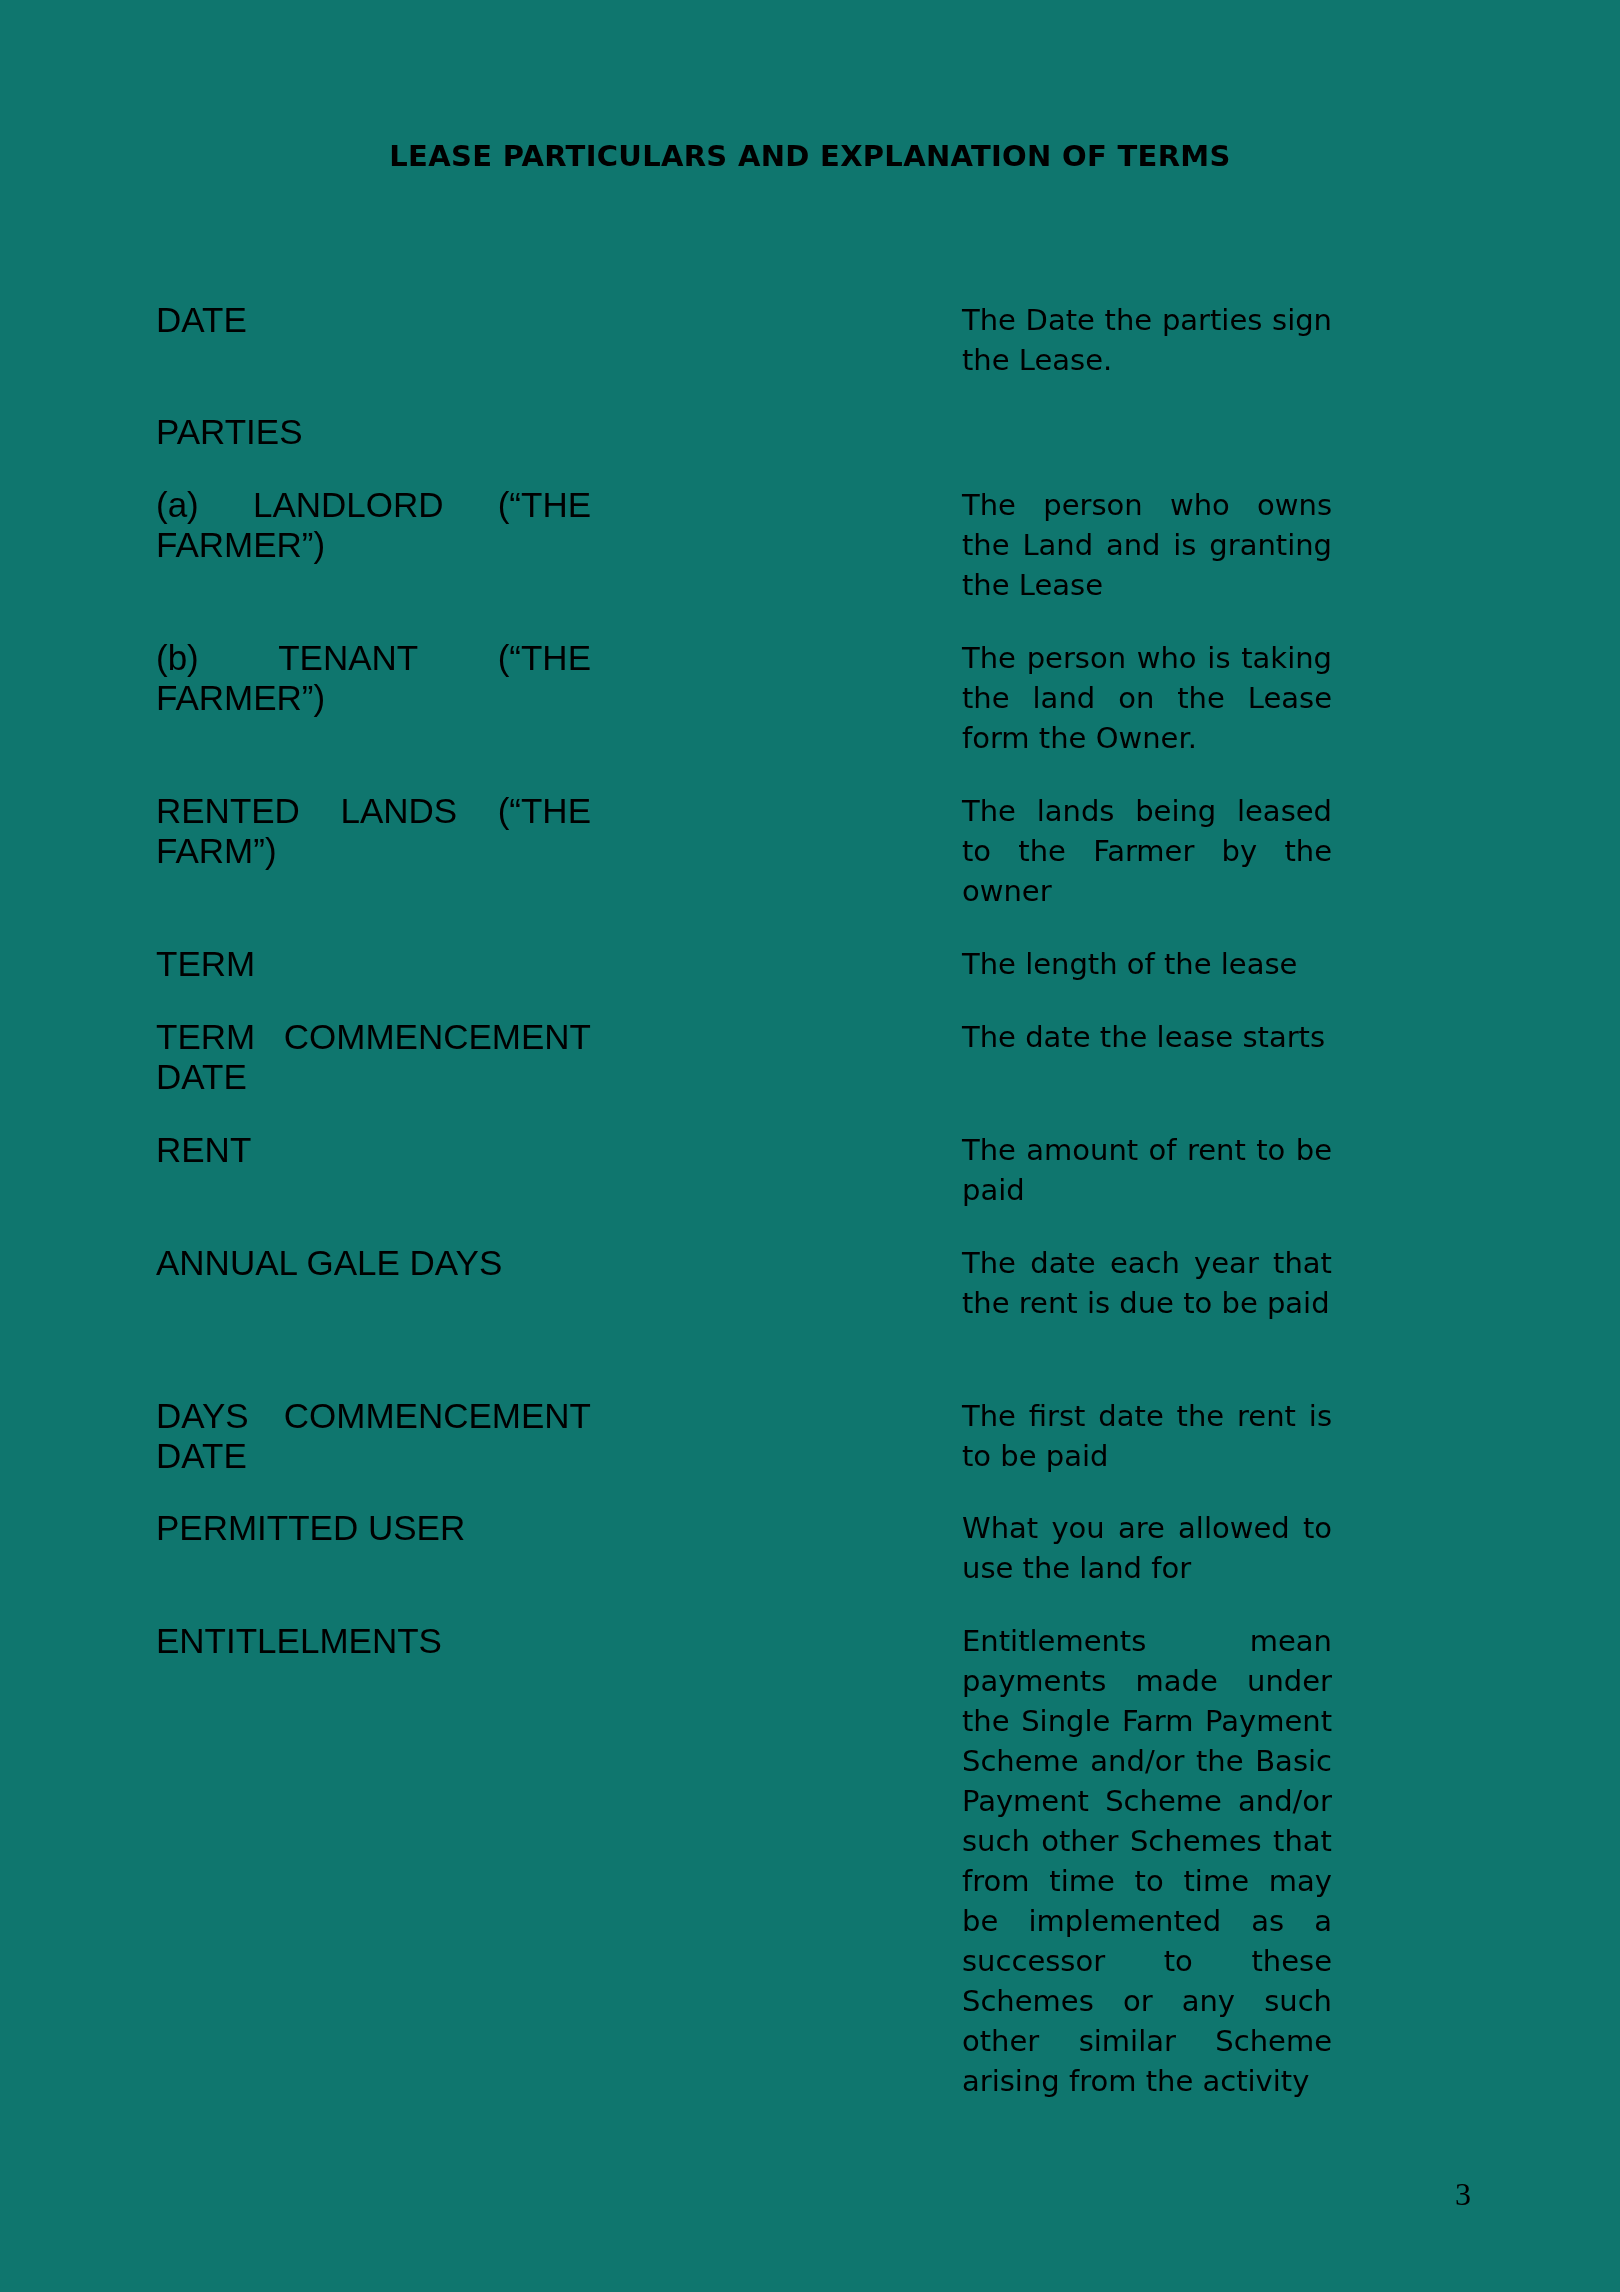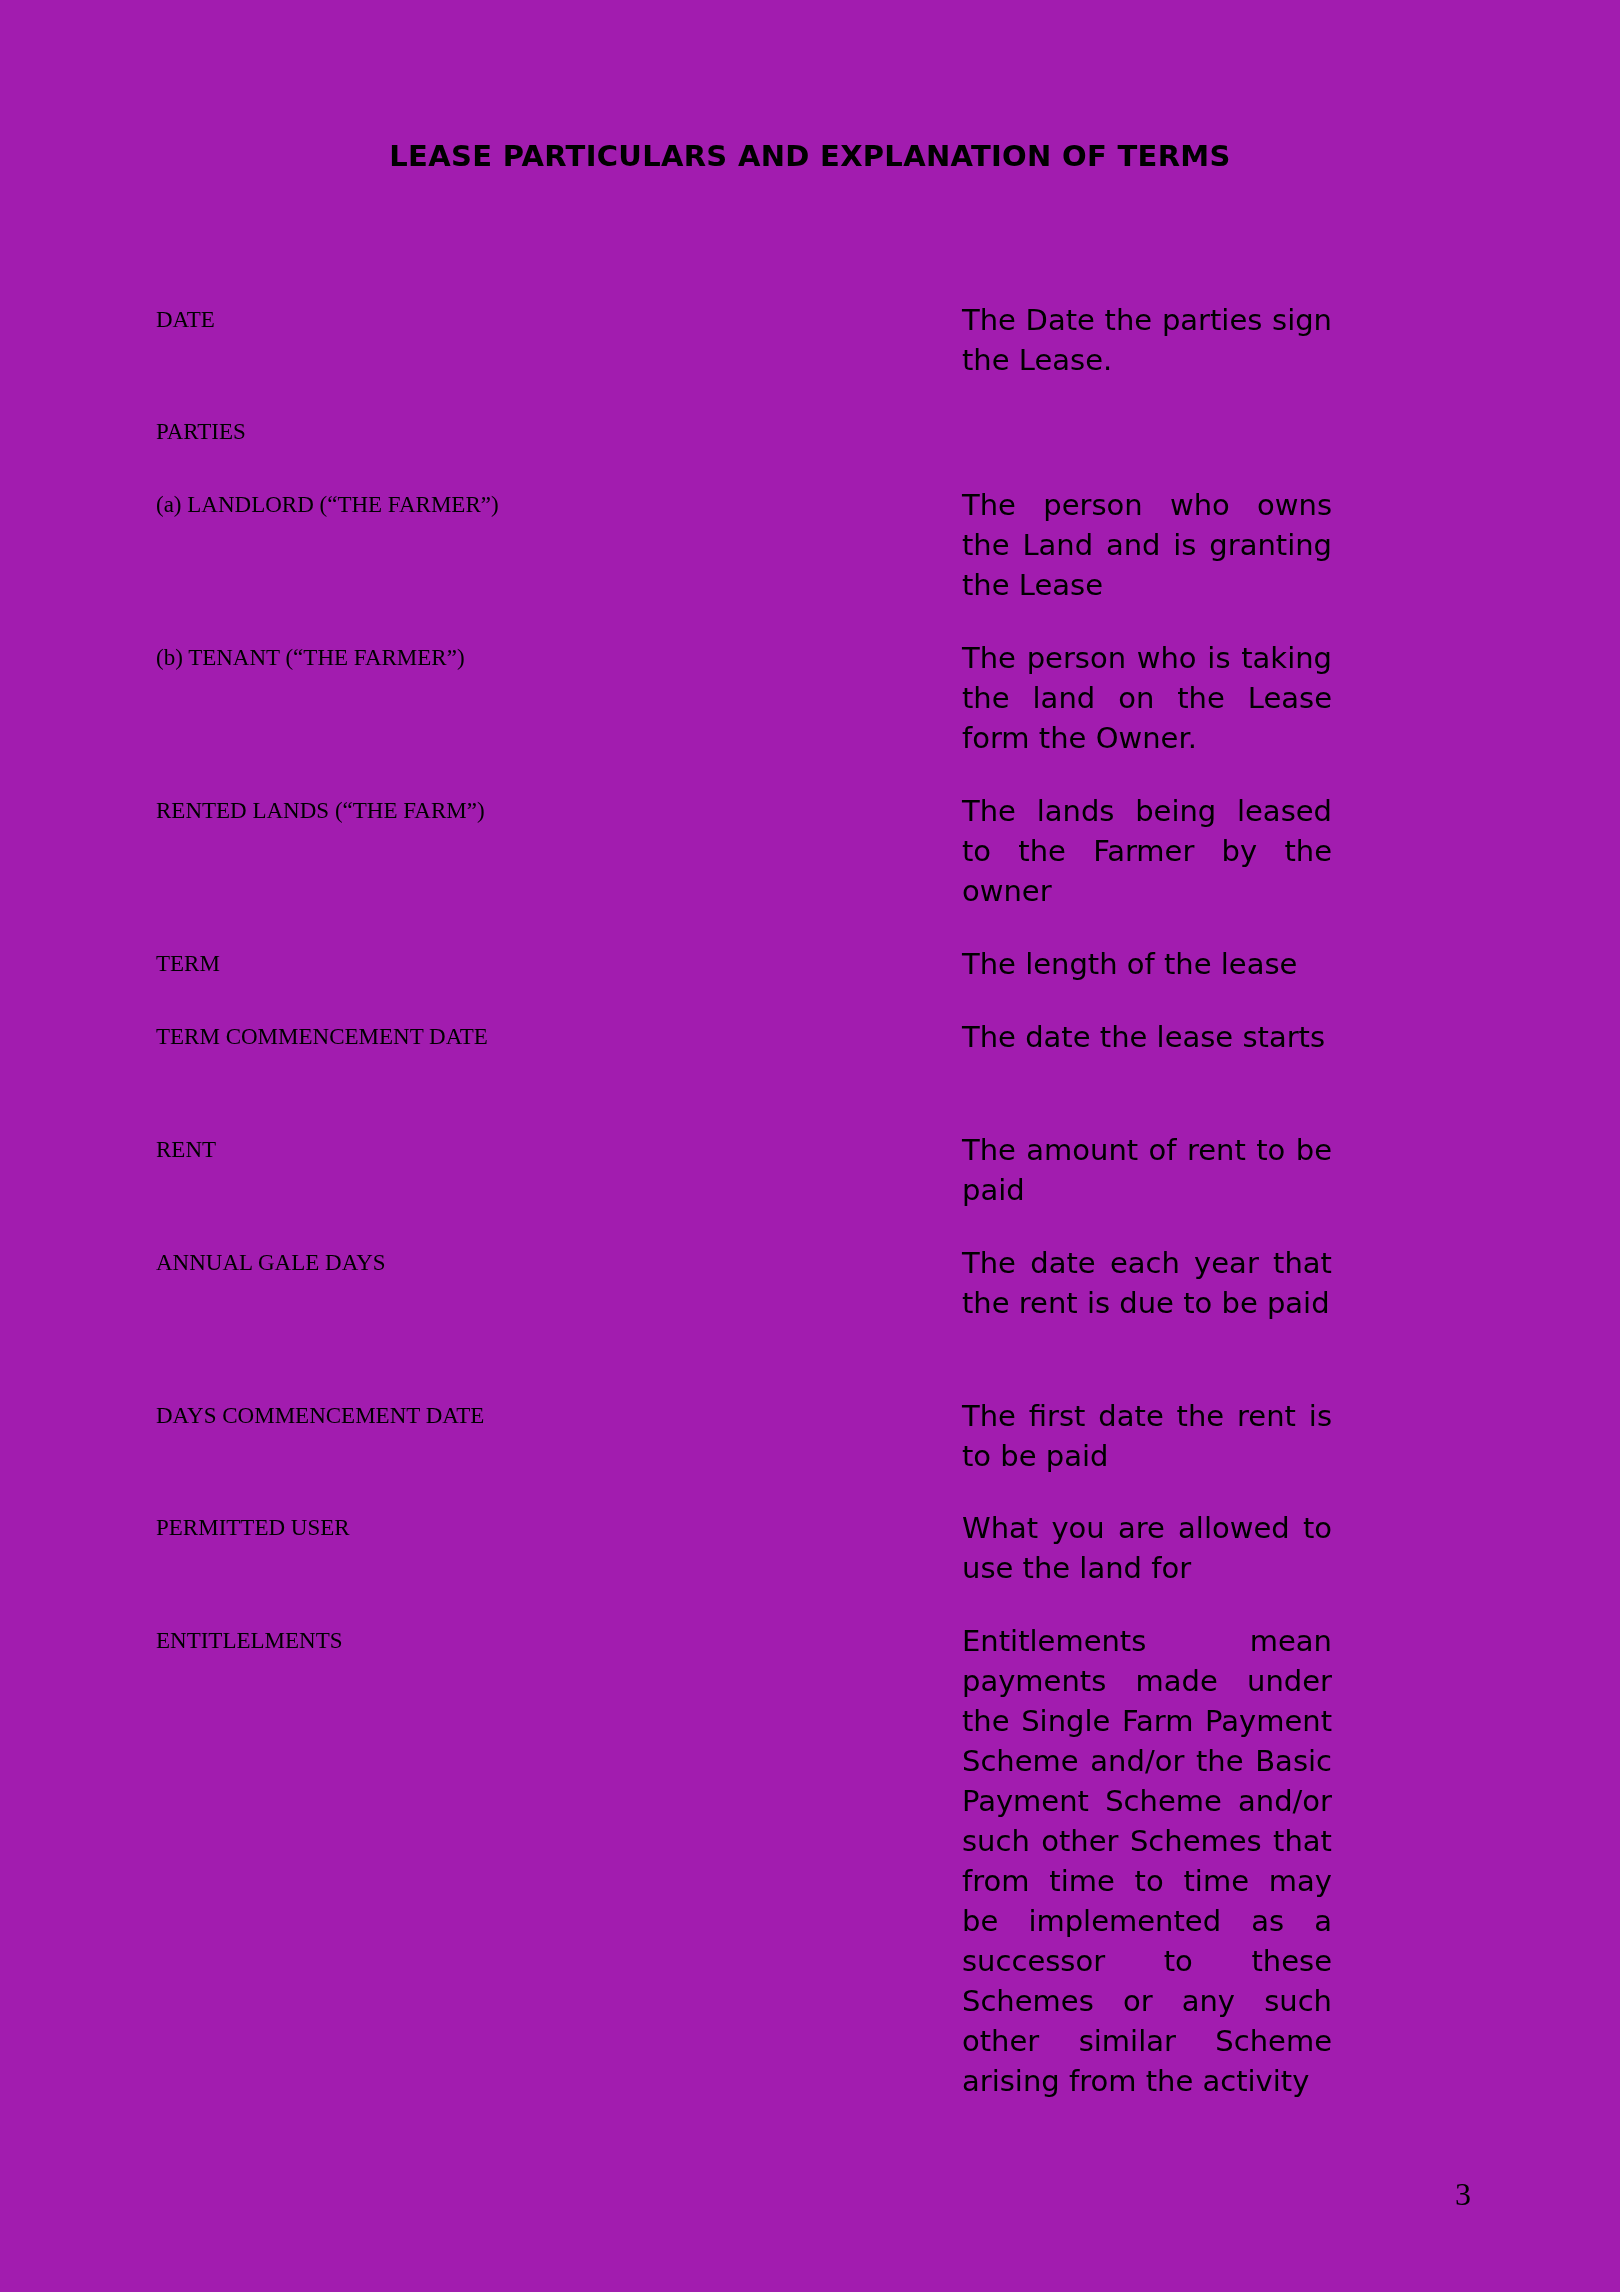--- a/index.html
+++ b/index.html
@@ -1,29 +1,29 @@
 <!DOCTYPE html>
 <html><head>
   <meta charset="utf-8">
   <style>
     html, body { margin: 0; padding: 0; background: #ffffff; }
     body { width: 1620px; height: 2293px; position: relative; overflow: hidden; color: #000; }
-    .page { position: absolute; left: 0; top: 0; width: 1620px; height: 2293px; background: #a21caf; }
+    .page { position: absolute; left: 0; top: 0; width: 1620px; height: 2293px; background: #0f766e; }
     .title {
       position: absolute; left: 0; width: 1620px; top: 139px; text-align: center;
       font-family: "DejaVu Sans", sans-serif; font-weight: bold; font-size: 29px; letter-spacing: 0.3px;
     }
     .note {
       position: absolute; left: 156px; top: 216px; width: 1313px;
       font-family: "Liberation Serif", serif; font-size: 32px; white-space: nowrap;
     }
     .row { position: absolute; left: 0; width: 1620px; }
     .term {
       position: absolute; left: 156px; width: 435px;
-      font-family: Liberation Serif, serif; font-size: 23px; line-height: 40px;
+      font-family: Liberation Sans, sans-serif; font-size: 35px; line-height: 40px;
       text-align: justify; text-align-last: left;
     }
     .def {
       position: absolute; left: 962px; width: 370px;
       font-family: "DejaVu Sans", sans-serif; font-size: 29px; line-height: 40px;
       text-align: justify; text-align-last: left;
     }
     .pagenum {
       position: absolute; left: 1455px; top: 2176px;
       font-family: "Liberation Serif", serif; font-size: 32px;

